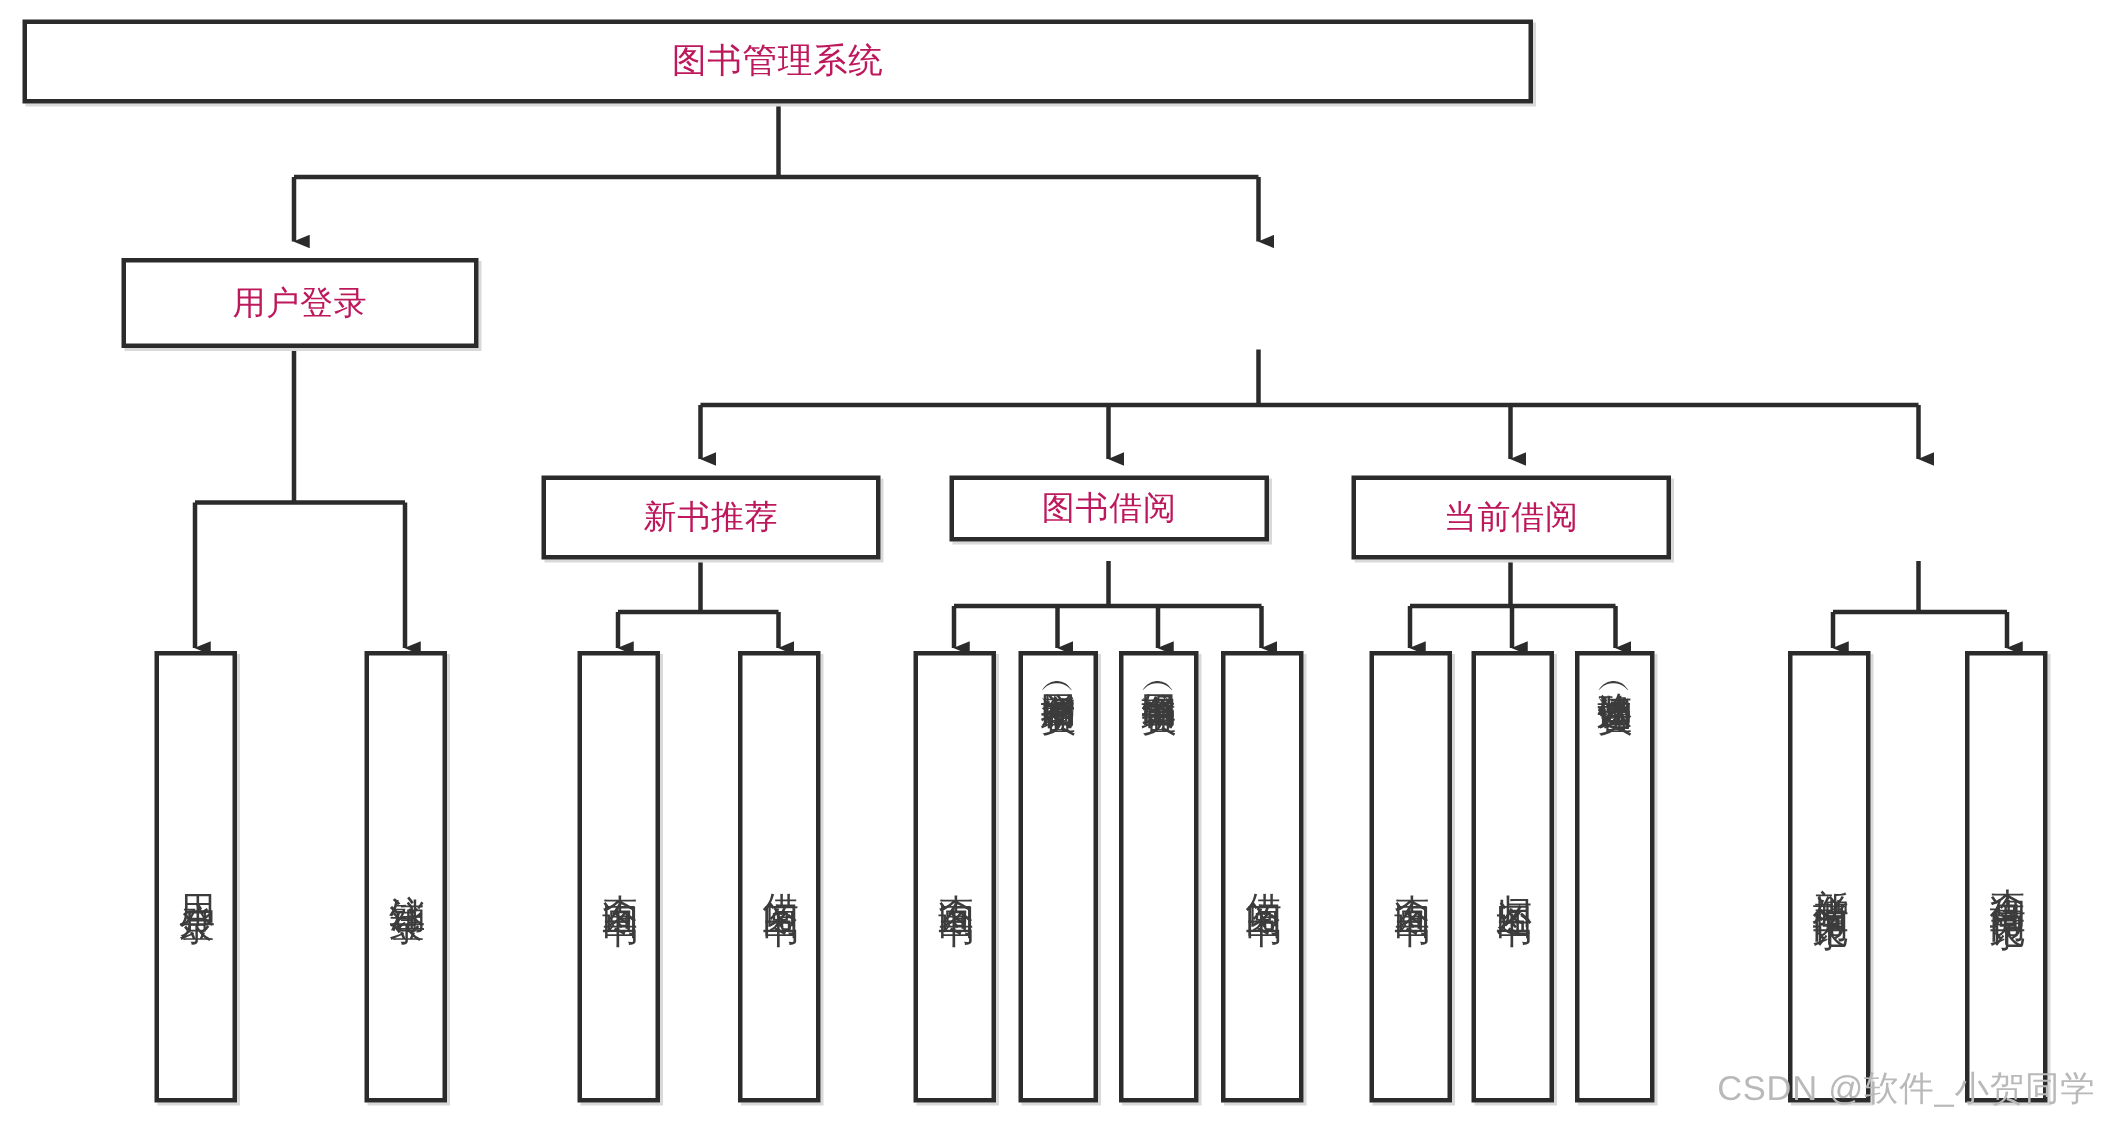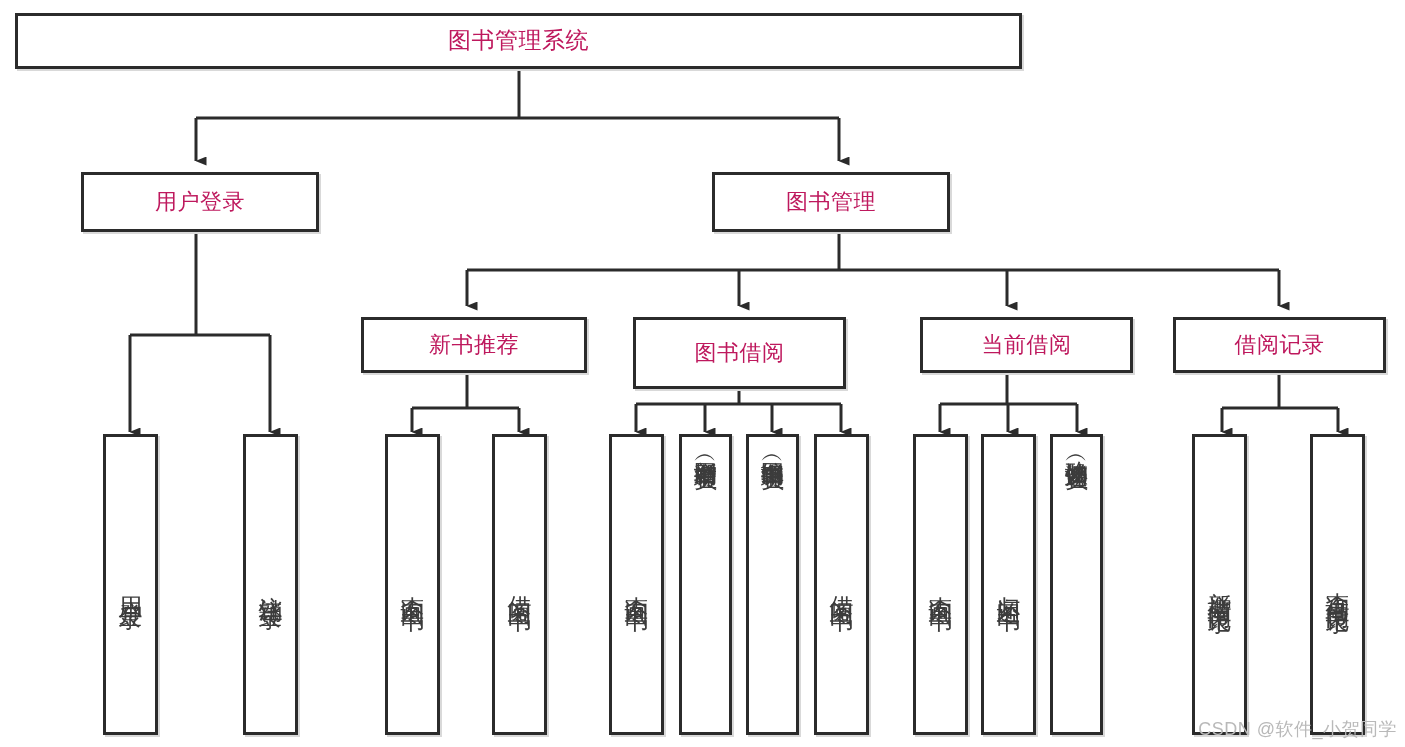--- a/index.html
+++ b/index.html
@@ -68,21 +68,21 @@
     white-space: nowrap;
   }
   .node-box.leaf.tight .node-label-v {
     letter-spacing: 1px;
     font-size: 23px;
   }
   .watermark {
     position: absolute;
     right: 8px;
     bottom: 6px;
-    font-size: 18px;
+    font-size: 23px;
     color: #b9b9b9;
     white-space: nowrap;
     letter-spacing: 0.5px;
   }
 </style>
 </head>
 <body>
 
 <div id="diagram-root">
 
@@ -138,35 +138,29 @@
     </g>
   </svg>
 
   <div class="node-box root" style="left:15px; top:13px; width:1007px; height:56px;">
     <span class="node-label-h">图书管理系统</span>
   </div>
 
   <div class="node-box" style="left:81px; top:172px; width:238px; height:60px;">
     <span class="node-label-h">用户登录</span>
   </div>
-  <div class="node-box" style="left:712px; top:172px; width:238px; height:60px;">
-    <span class="node-label-h">图书管理</span>
-  </div>
 
   <div class="node-box" style="left:361px; top:317px; width:226px; height:56px;">
     <span class="node-label-h">新书推荐</span>
   </div>
-  <div class="node-box" style="left:633px; top:317px; width:213px; height:72px;">
+  <div class="node-box" style="left:633px; top:317px; width:213px; height:44px;">
     <span class="node-label-h">图书借阅</span>
   </div>
-  <div class="node-box" style="left:920px; top:317px; width:213px; height:56px;align-items:center;">
+  <div class="node-box" style="left:901px; top:317px; width:213px; height:56px;align-items:center;">
     <span class="node-label-h">当前借阅</span>
-  </div>
-  <div class="node-box" style="left:1173px; top:317px; width:213px; height:56px;">
-    <span class="node-label-h">借阅记录</span>
   </div>
 
   <div class="node-box leaf short" style="left:103px; top:434px; width:55px; height:301px;">
     <span class="node-label-v">用户登录</span>
   </div>
   <div class="node-box leaf short" style="left:243px; top:434px; width:55px; height:301px;">
     <span class="node-label-v">注销登录</span>
   </div>
 
   <div class="node-box leaf short" style="left:385px; top:434px; width:55px; height:301px;">

